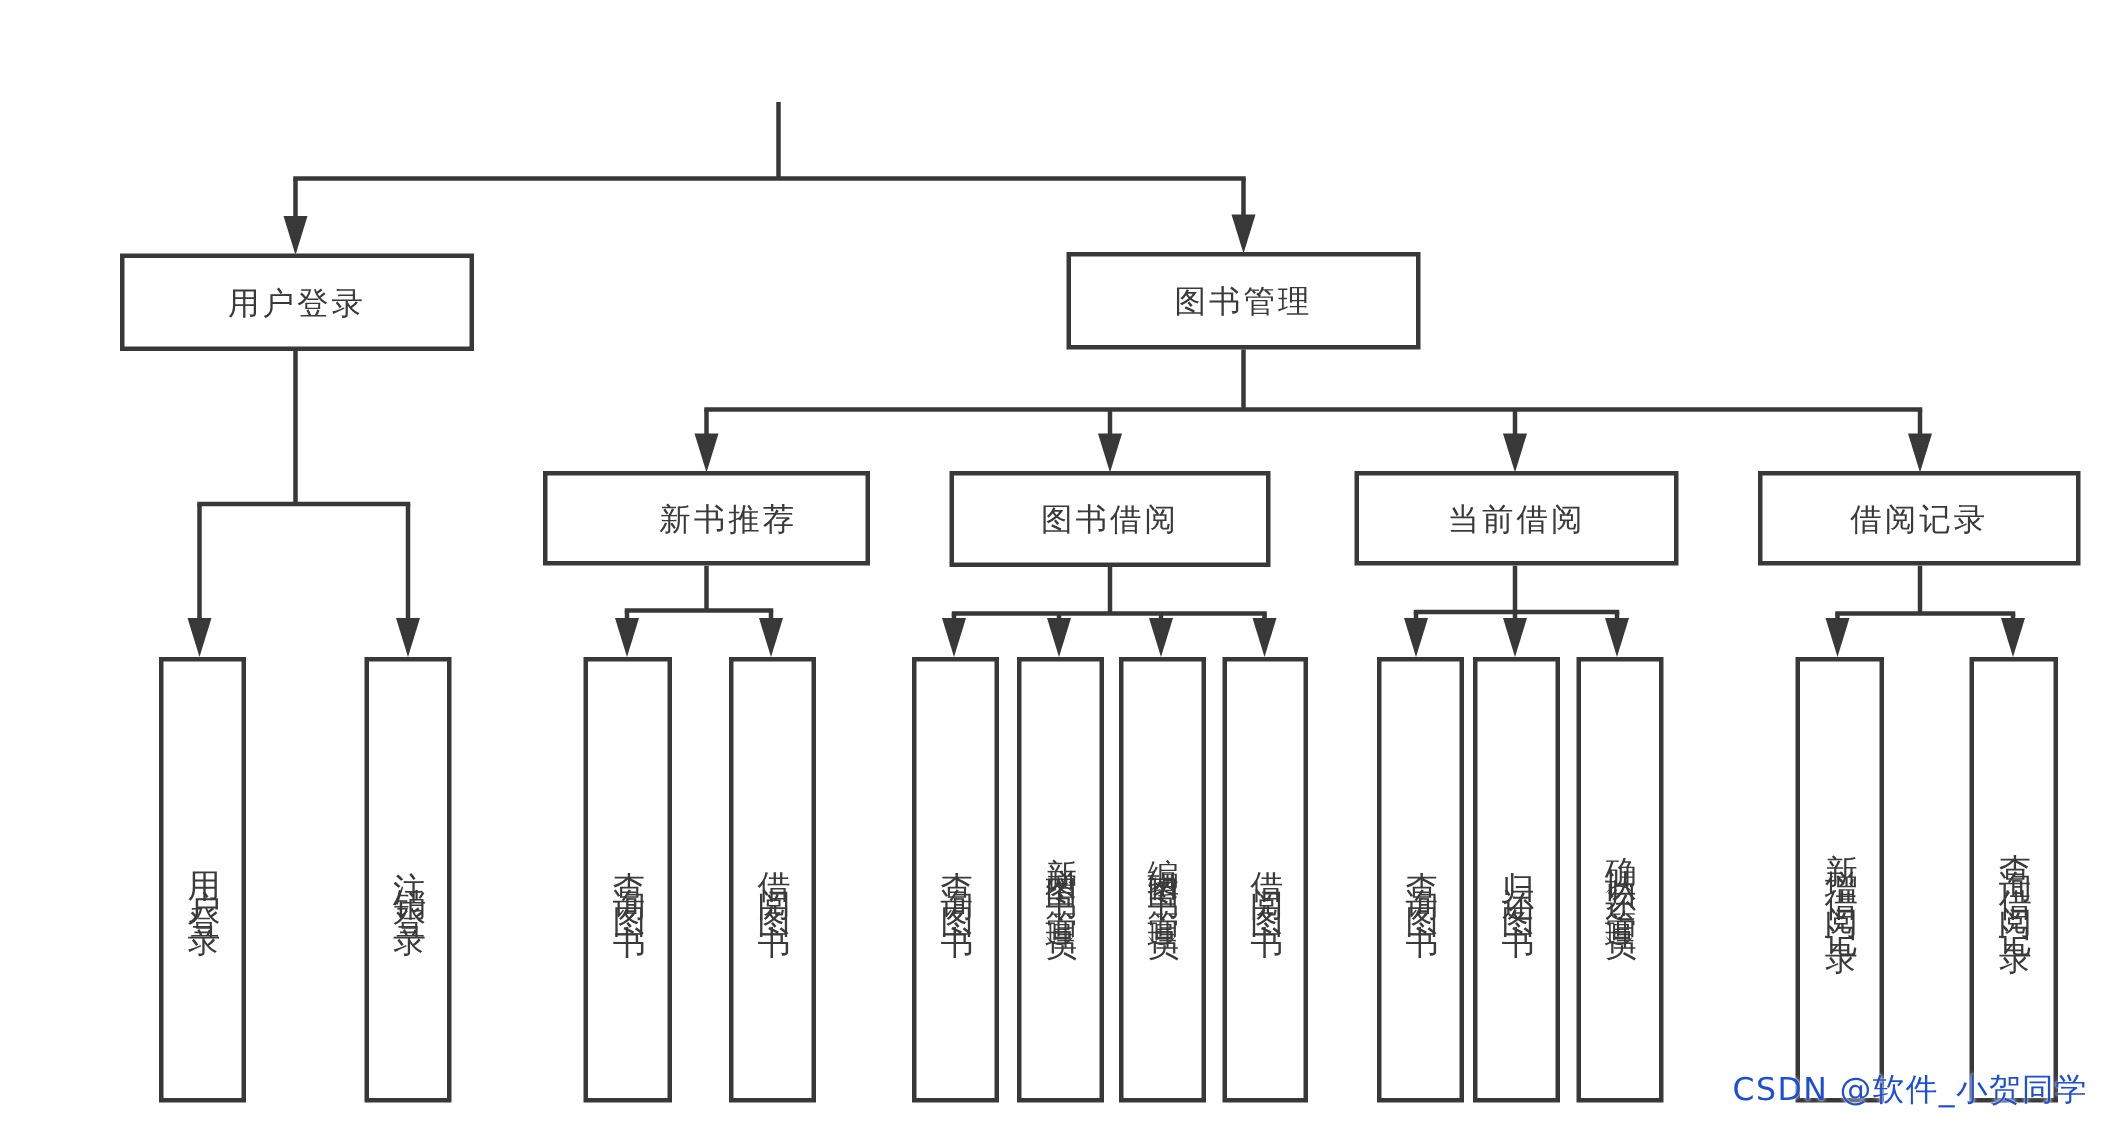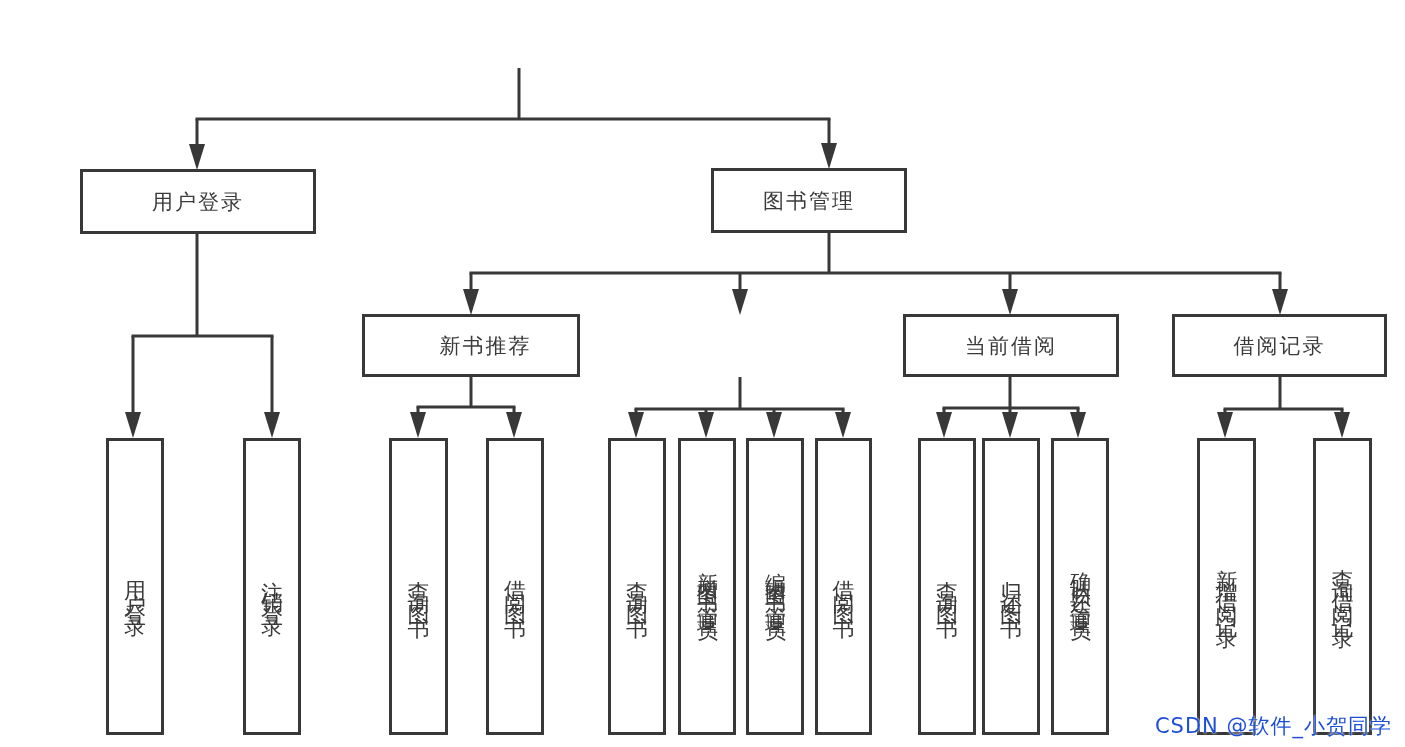--- a/index.html
+++ b/index.html
@@ -115,23 +115,24 @@
       <polygon points="936,412 952,412 944,438"></polygon>
       <polygon points="1002,412 1018,412 1010,438"></polygon>
       <polygon points="1070,412 1086,412 1078,438"></polygon>
       <polygon points="1217,412 1233,412 1225,438"></polygon>
       <polygon points="1334,412 1350,412 1342,438"></polygon>
     </g>
   </svg>
 
 
   <div class="hbox" style="left:80px;top:169px;width:236px;height:65px;">用户登录</div>
-  <div class="hbox" style="left:711px;top:168px;width:196px;height:65px;">图书管理</div>
+  <div class="hbox" style="left:711px;top:168px;width:236px;height:65px;">图书管理</div>
 
   <div class="hbox" style="left:362px;top:314px;width:218px;height:63px;padding-left:29px;">新书推荐</div>
+  <div class="hbox" style="left:633px;top:314px;width:214px;height:64px;">图书借阅</div>
   <div class="hbox" style="left:903px;top:314px;width:216px;height:63px;">当前借阅</div>
   <div class="hbox" style="left:1172px;top:314px;width:215px;height:63px;">借阅记录</div>
 
   <div class="vbox" style="left:106px;top:438px;width:58px;height:297px;">
     <span>用户登录</span>
   </div>
   <div class="vbox" style="left:243px;top:438px;width:58px;height:297px;">
     <span>注销登录</span>
   </div>
 

